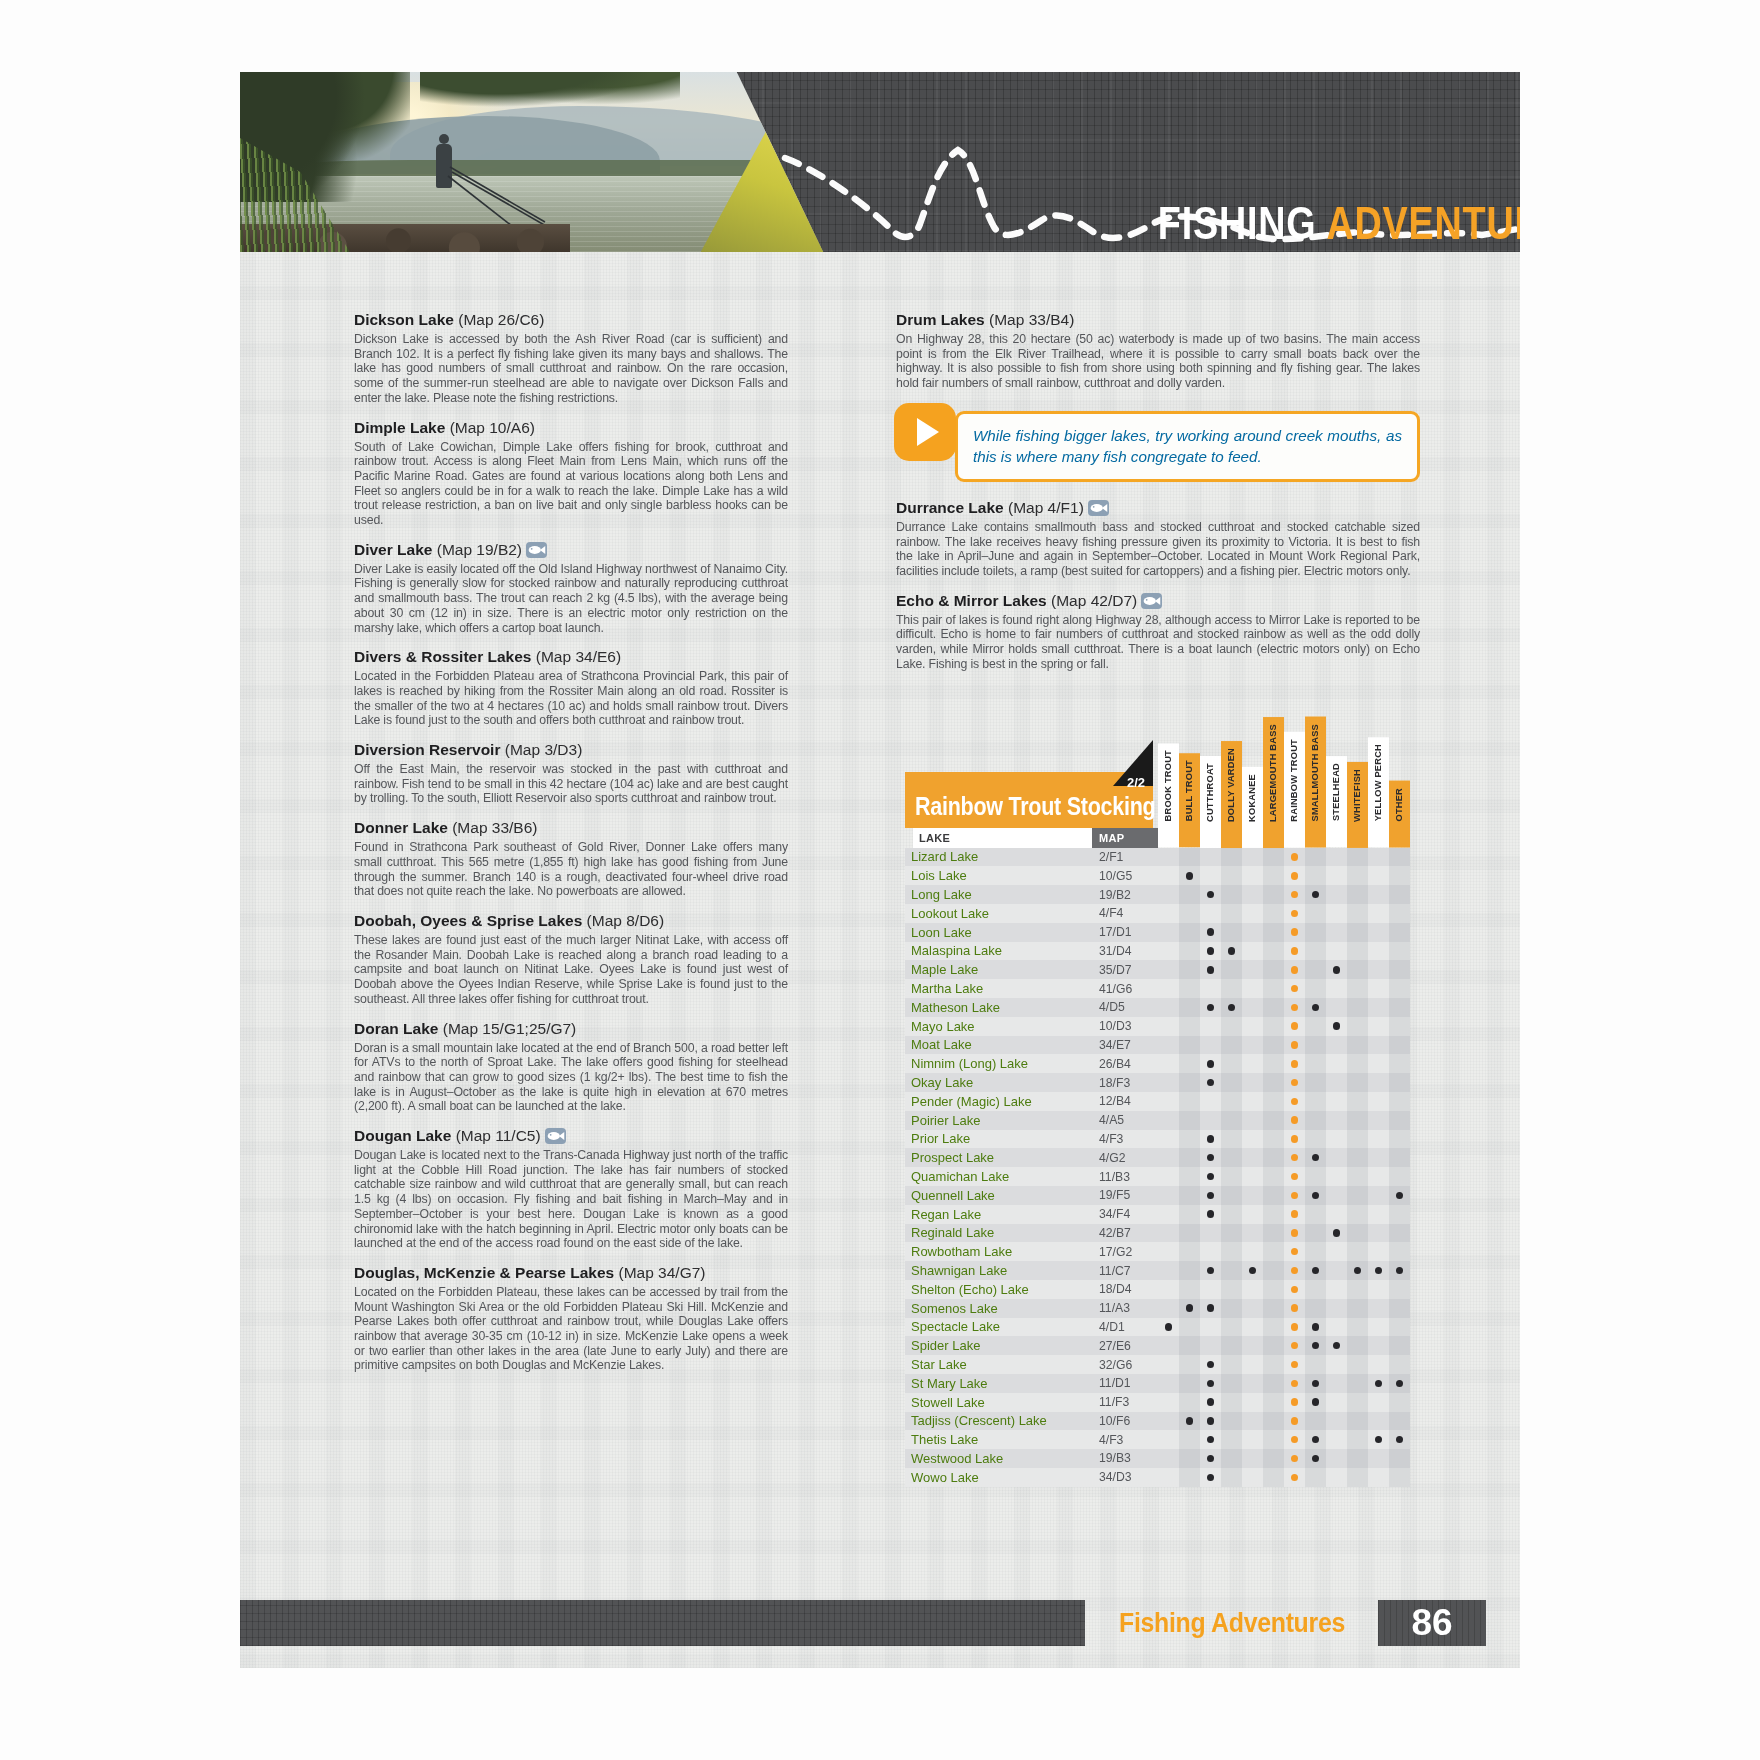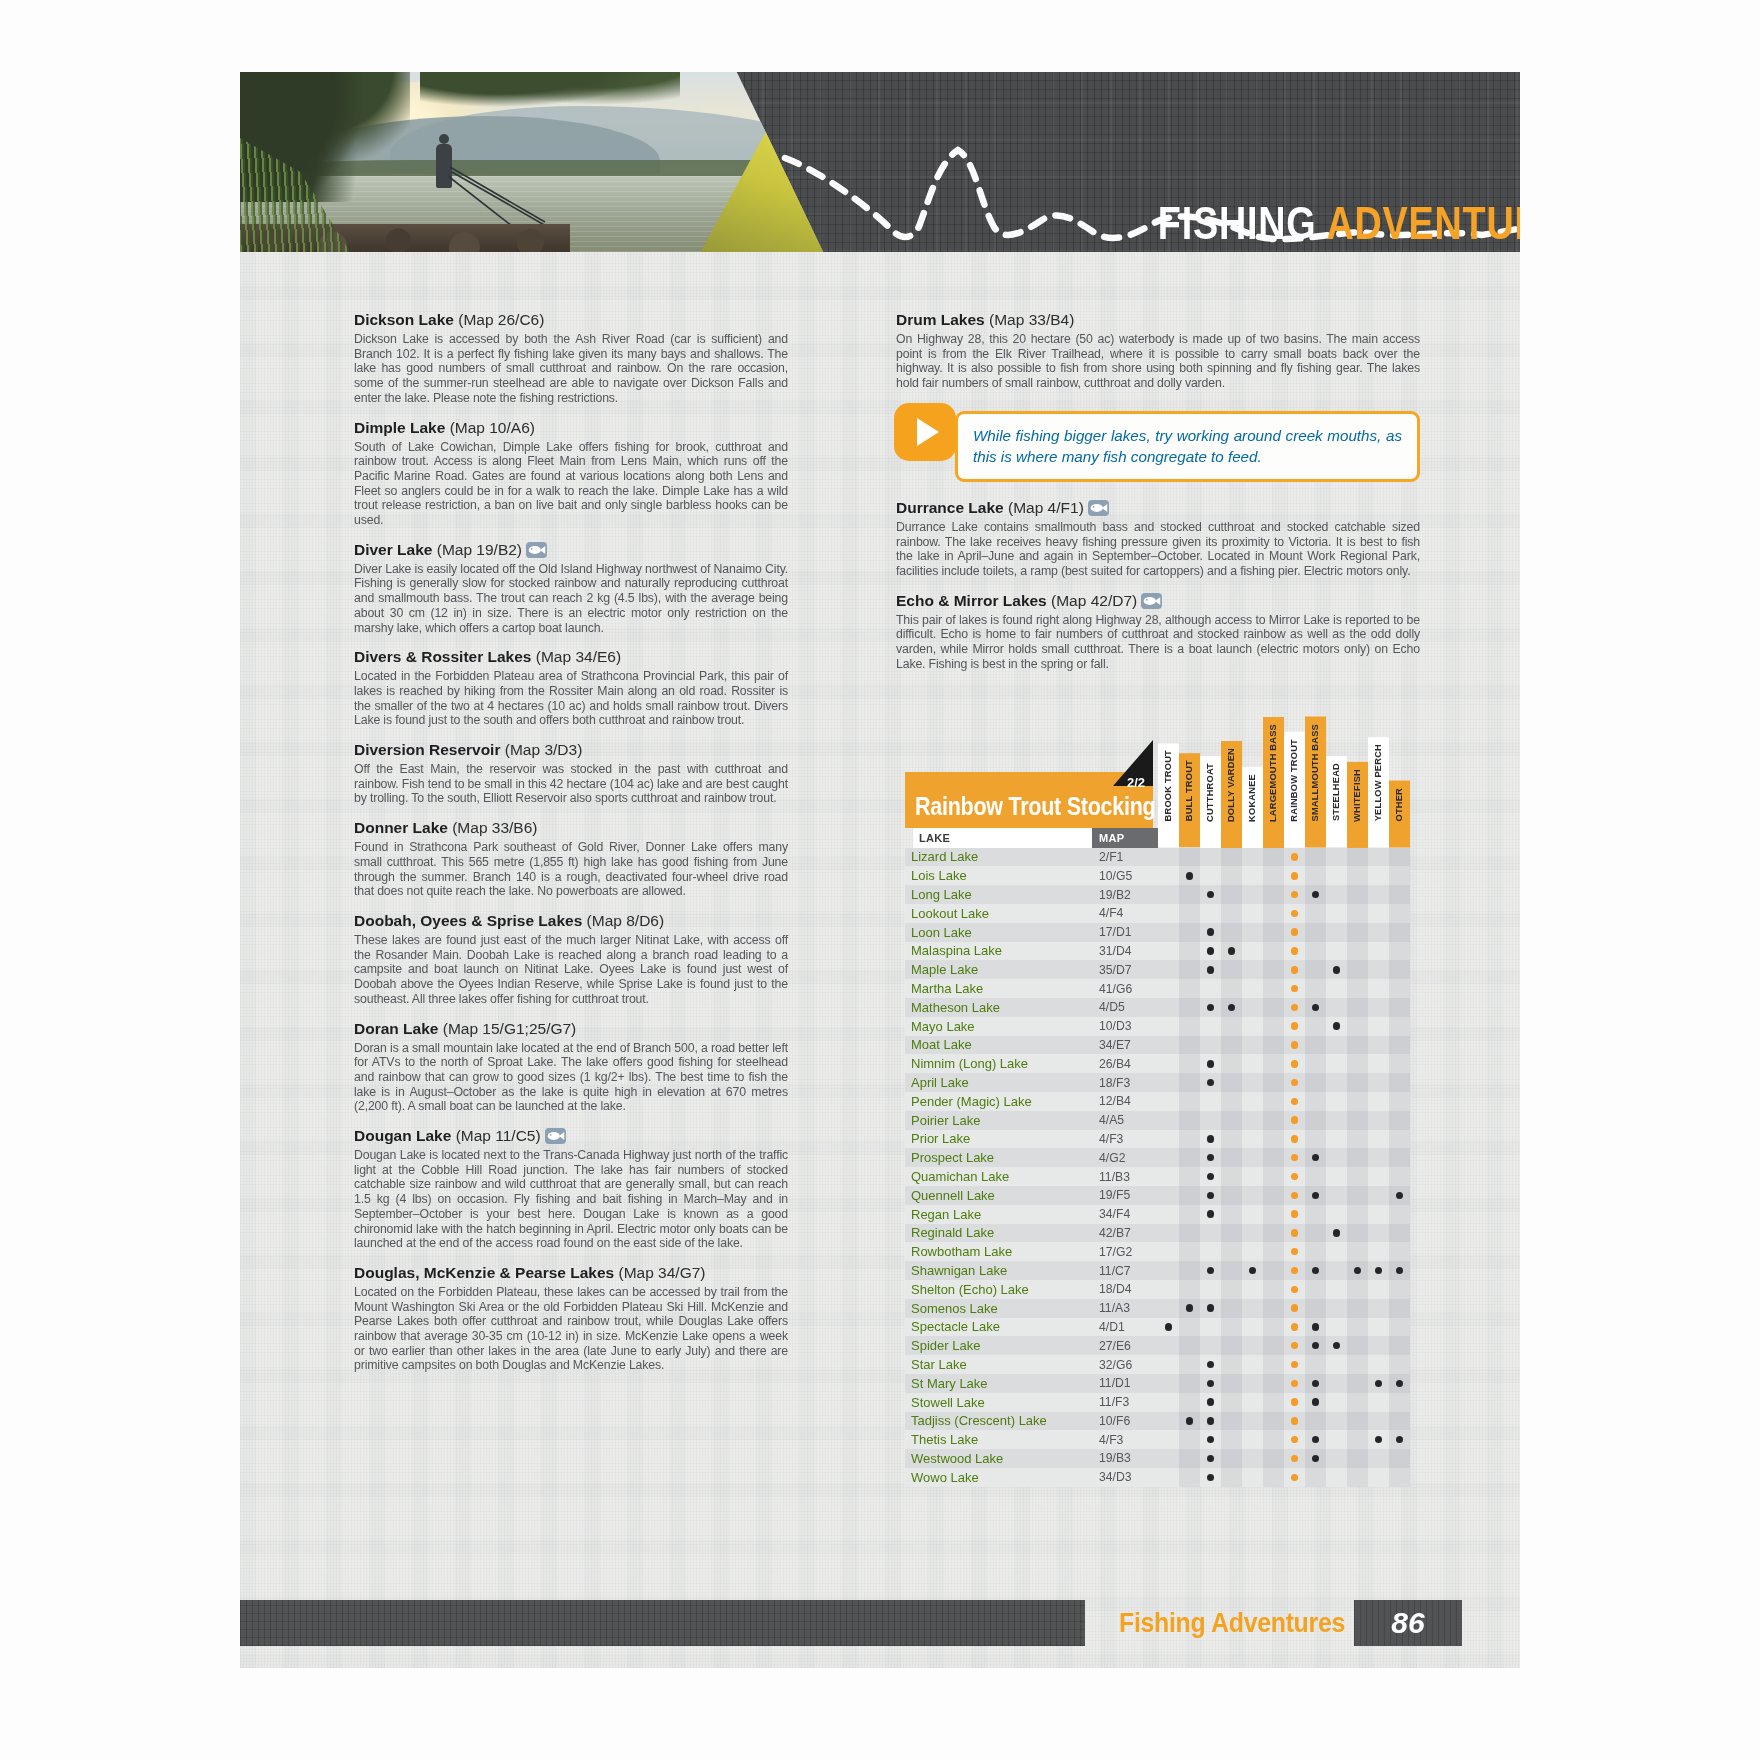--- a/index.html
+++ b/index.html
@@ -112,24 +112,24 @@
   .dot.rainbow{background:#F59B27;}
   
   .f-bar{position:absolute;left:0;top:1528px;width:845px;height:46px;
     background-color:#525355;
     background-image:
       repeating-linear-gradient(90deg, rgba(0,0,0,0.18) 0 1px, transparent 1px 6px),
       repeating-linear-gradient(0deg, rgba(0,0,0,0.14) 0 1px, transparent 1px 8px);}
   .f-label{position:absolute;left:845px;top:1528px;width:260px;height:46px;line-height:46px;
     text-align:right;font-weight:bold;font-size:27px;color:#F5A21F;letter-spacing:-0.3px;
     transform:scaleX(0.92);transform-origin:right center;}
-  .f-page{position:absolute;left:1114px;top:1528px;width:108px;height:46px;line-height:46px;
-    text-align:center;font-weight:bold;font-size:30px;color:#fff;
+  .f-page{position:absolute;left:1138px;top:1528px;width:108px;height:46px;line-height:46px;
+    text-align:center;font-weight:bold;font-size:37px;color:#fff;
     background-color:#525355;
-    background-image:repeating-linear-gradient(90deg, rgba(0,0,0,0.16) 0 1px, transparent 1px 6px);font-style:italic;}
+    background-image:repeating-linear-gradient(90deg, rgba(0,0,0,0.16) 0 1px, transparent 1px 6px);}
 </style>
 </head>
 <body>
 
 <div class="canvas">
   <div class="page">
 
     <div class="header">
       <div class="photo">
         <div class="ph-sun"></div>
@@ -507,21 +507,21 @@
               <div class="c-sp">
                 <div class="dot rainbow"></div>
               </div>
               <div class="c-sp band"></div>
               <div class="c-sp"></div>
               <div class="c-sp band"></div>
               <div class="c-sp"></div>
               <div class="c-sp band"></div>
             </div>
             <div class="stk-row even">
-              <div class="c-lake">April Lake</div>
+              <div class="c-lake">Okay Lake</div>
               <div class="c-map">18/F3</div>
               <div class="c-sp"></div>
               <div class="c-sp band"></div>
               <div class="c-sp">
                 <div class="dot black"></div>
               </div>
               <div class="c-sp band"></div>
               <div class="c-sp"></div>
               <div class="c-sp band"></div>
               <div class="c-sp">

